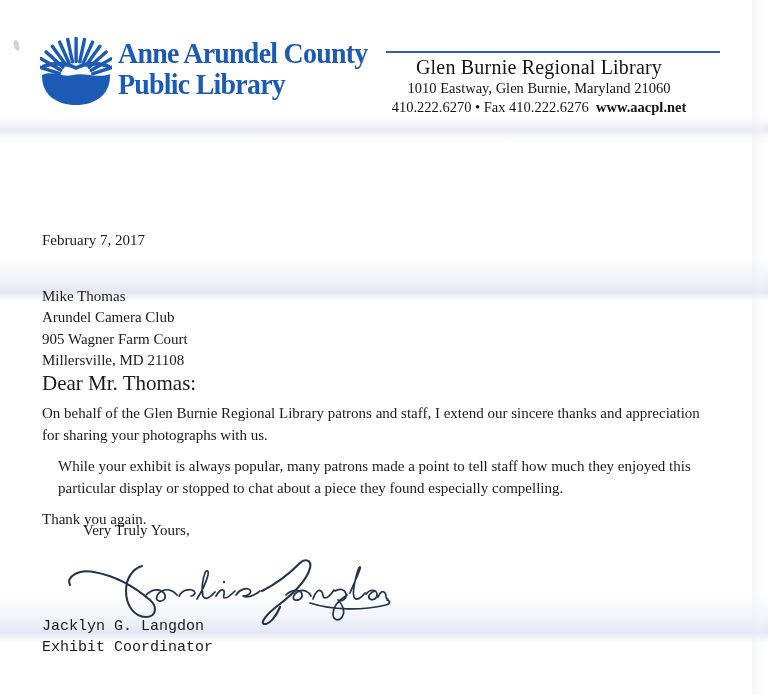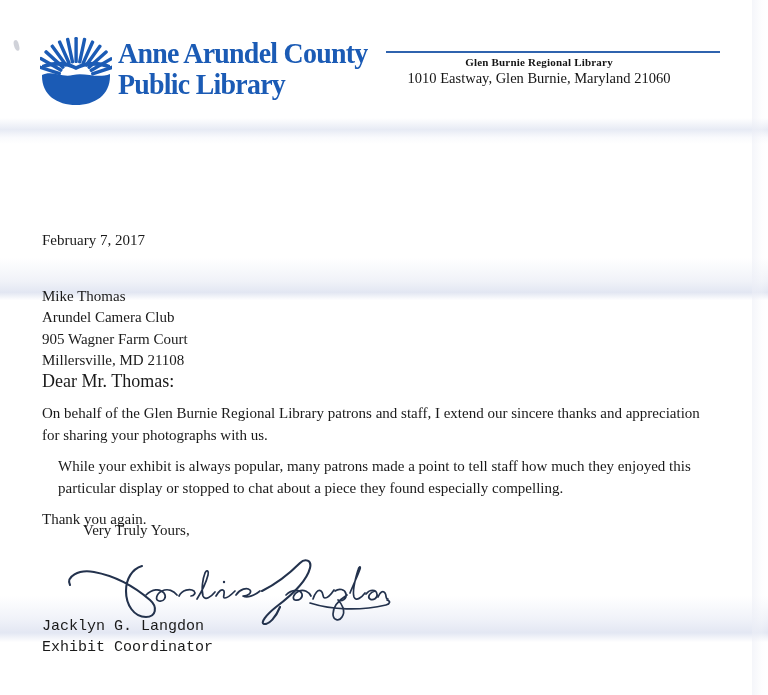--- a/index.html
+++ b/index.html
@@ -102,22 +102,22 @@
   }
 
   .branch-block {
     position: absolute;
     left: 356px;
     top: 56px;
     width: 366px;
     text-align: center;
   }
   .branch-name {
-    font-size: 11px;
-    font-weight: bold;
+    font-size: 20px;
+    font-weight: normal;
     letter-spacing: 0.2px;
     line-height: 1.15;
     color: #141414;
   }
   .branch-address {
     font-size: 14.5px;
     line-height: 1.3;
     color: #141414;
   }
   .branch-phone {
@@ -146,21 +146,21 @@
     position: absolute;
     top: 286px;
     left: 0;
     font-size: 15px;
     line-height: 1.42;
   }
   .salutation {
     position: absolute;
     top: 371px;
     left: 0;
-    font-size: 18px;
+    font-size: 21px;
   }
   .para-1 {
     position: absolute;
     top: 403px;
     left: 0;
     width: 668px;
     font-size: 15px;
     line-height: 1.44;
   }
   .para-2 {
@@ -245,20 +245,21 @@
     <div class="wordmark">
       <span class="wordmark-line1">Anne Arundel County</span>
       <span class="wordmark-line2">Public Library</span>
     </div>
 
     <div class="rule-blue"></div>
 
     <div class="branch-block">
       <div class="branch-name">Glen Burnie Regional Library</div>
       <div class="branch-address">1010 Eastway, Glen Burnie, Maryland 21060</div>
+      <div class="branch-phone"><span>410.222.6270 • Fax 410.222.6276</span>&nbsp; <span class="branch-web">www.aacpl.net</span></div>
     </div>
   </div>
 
   <div class="letter">
 
     <div class="date-line">February 7, 2017</div>
 
     <div class="recipient">
       <div>Mike Thomas</div>
       <div>Arundel Camera Club</div>

